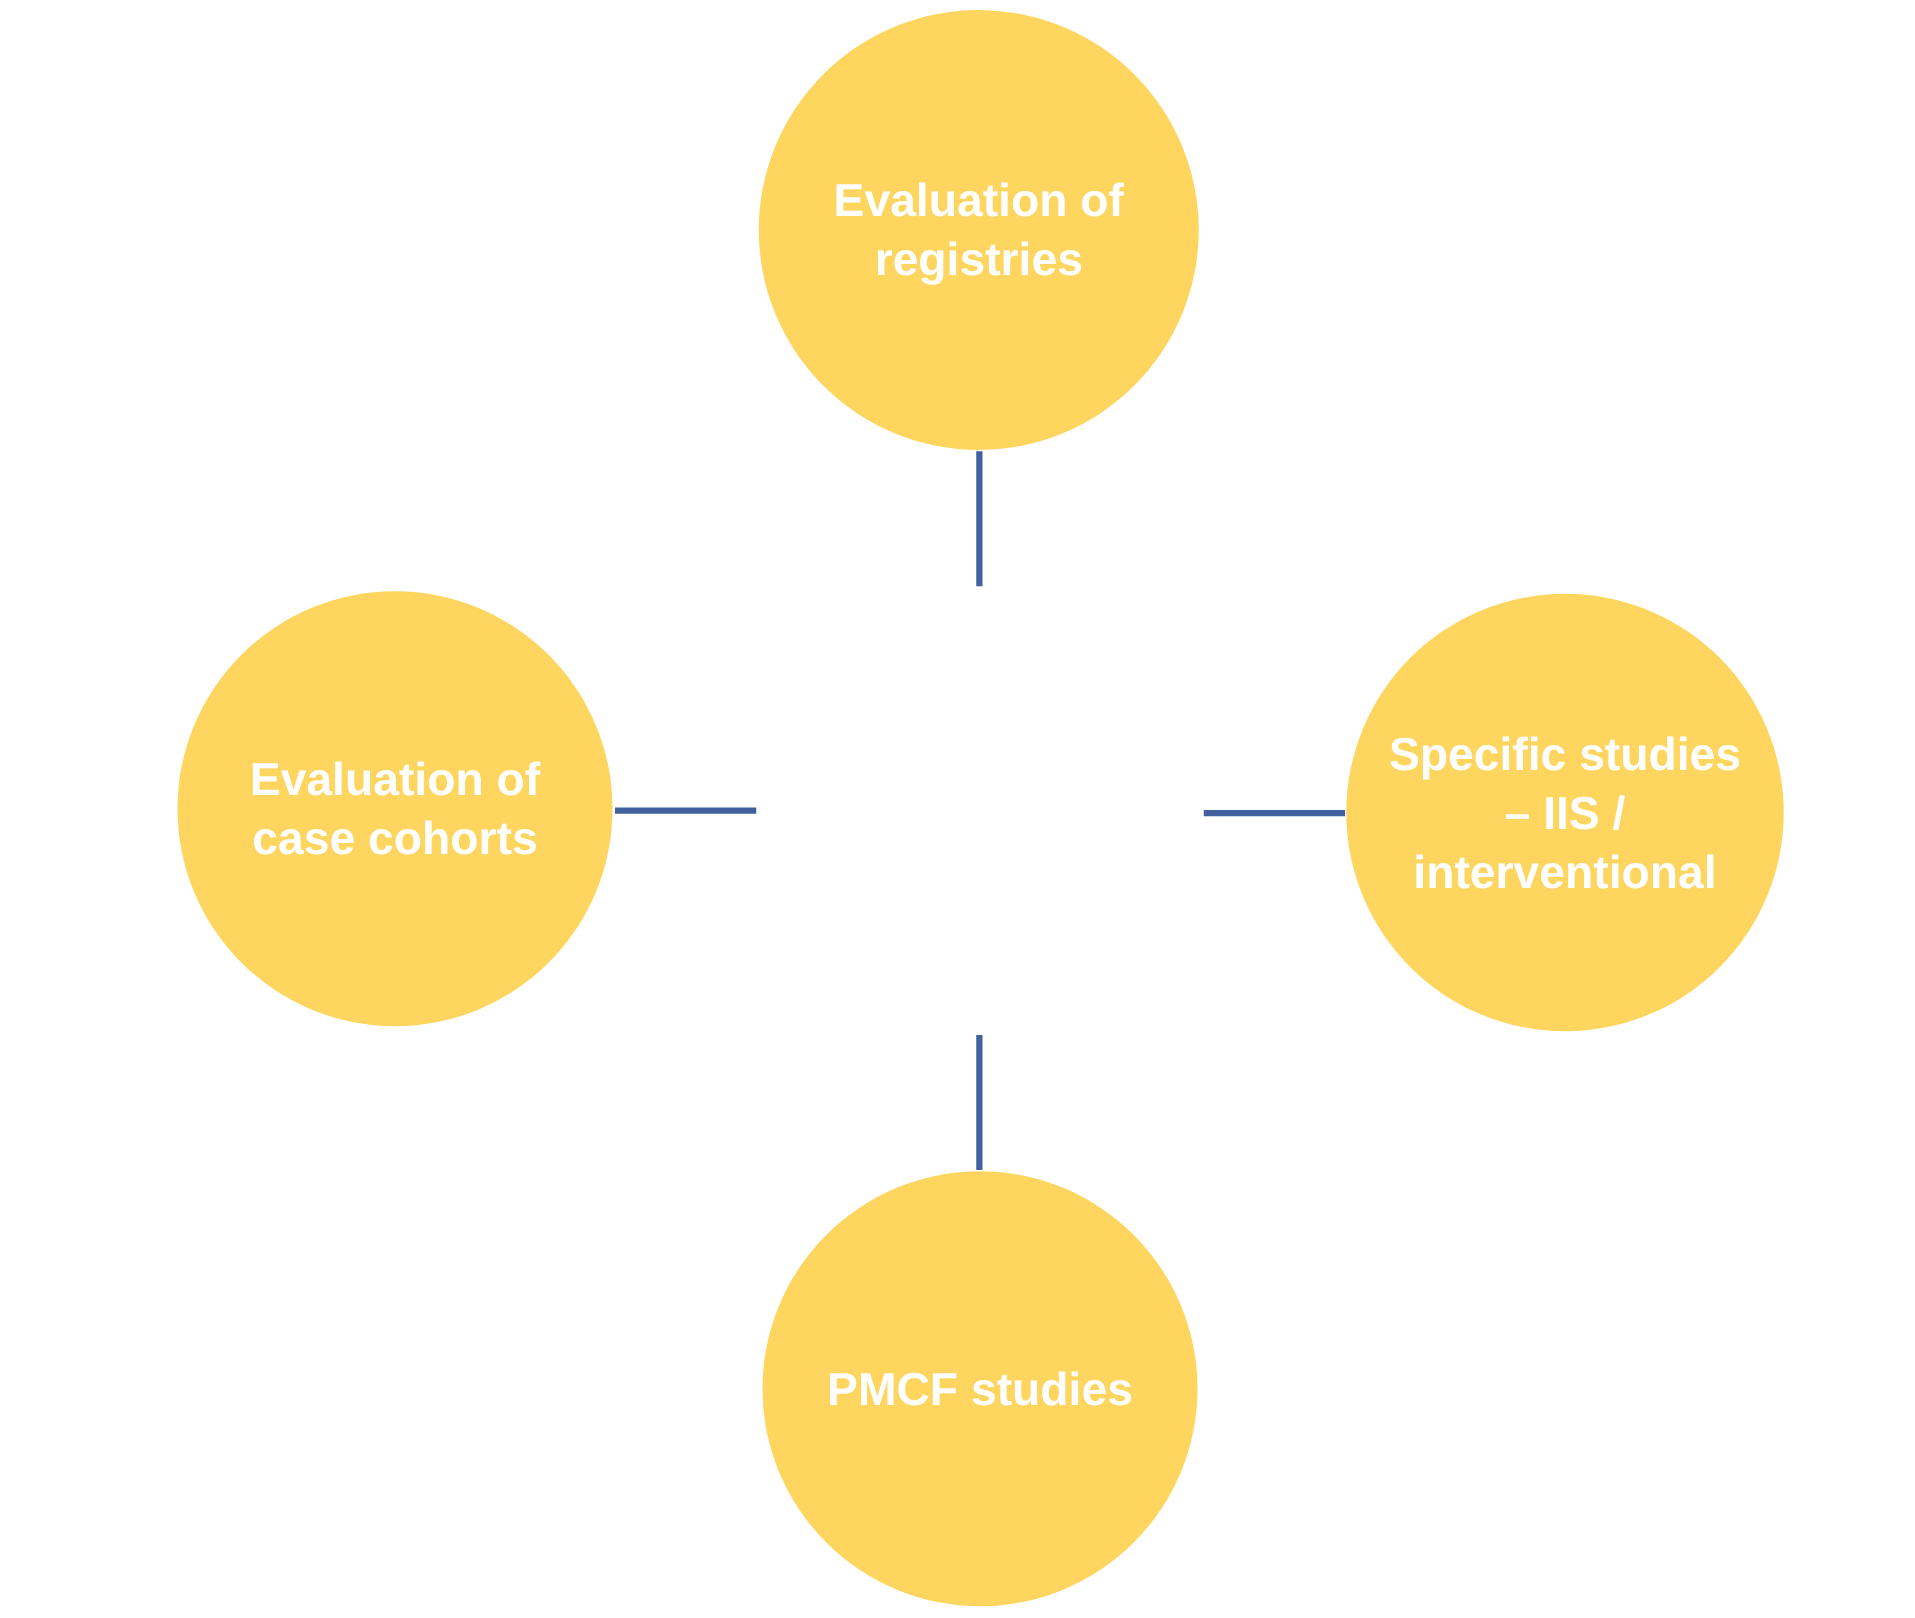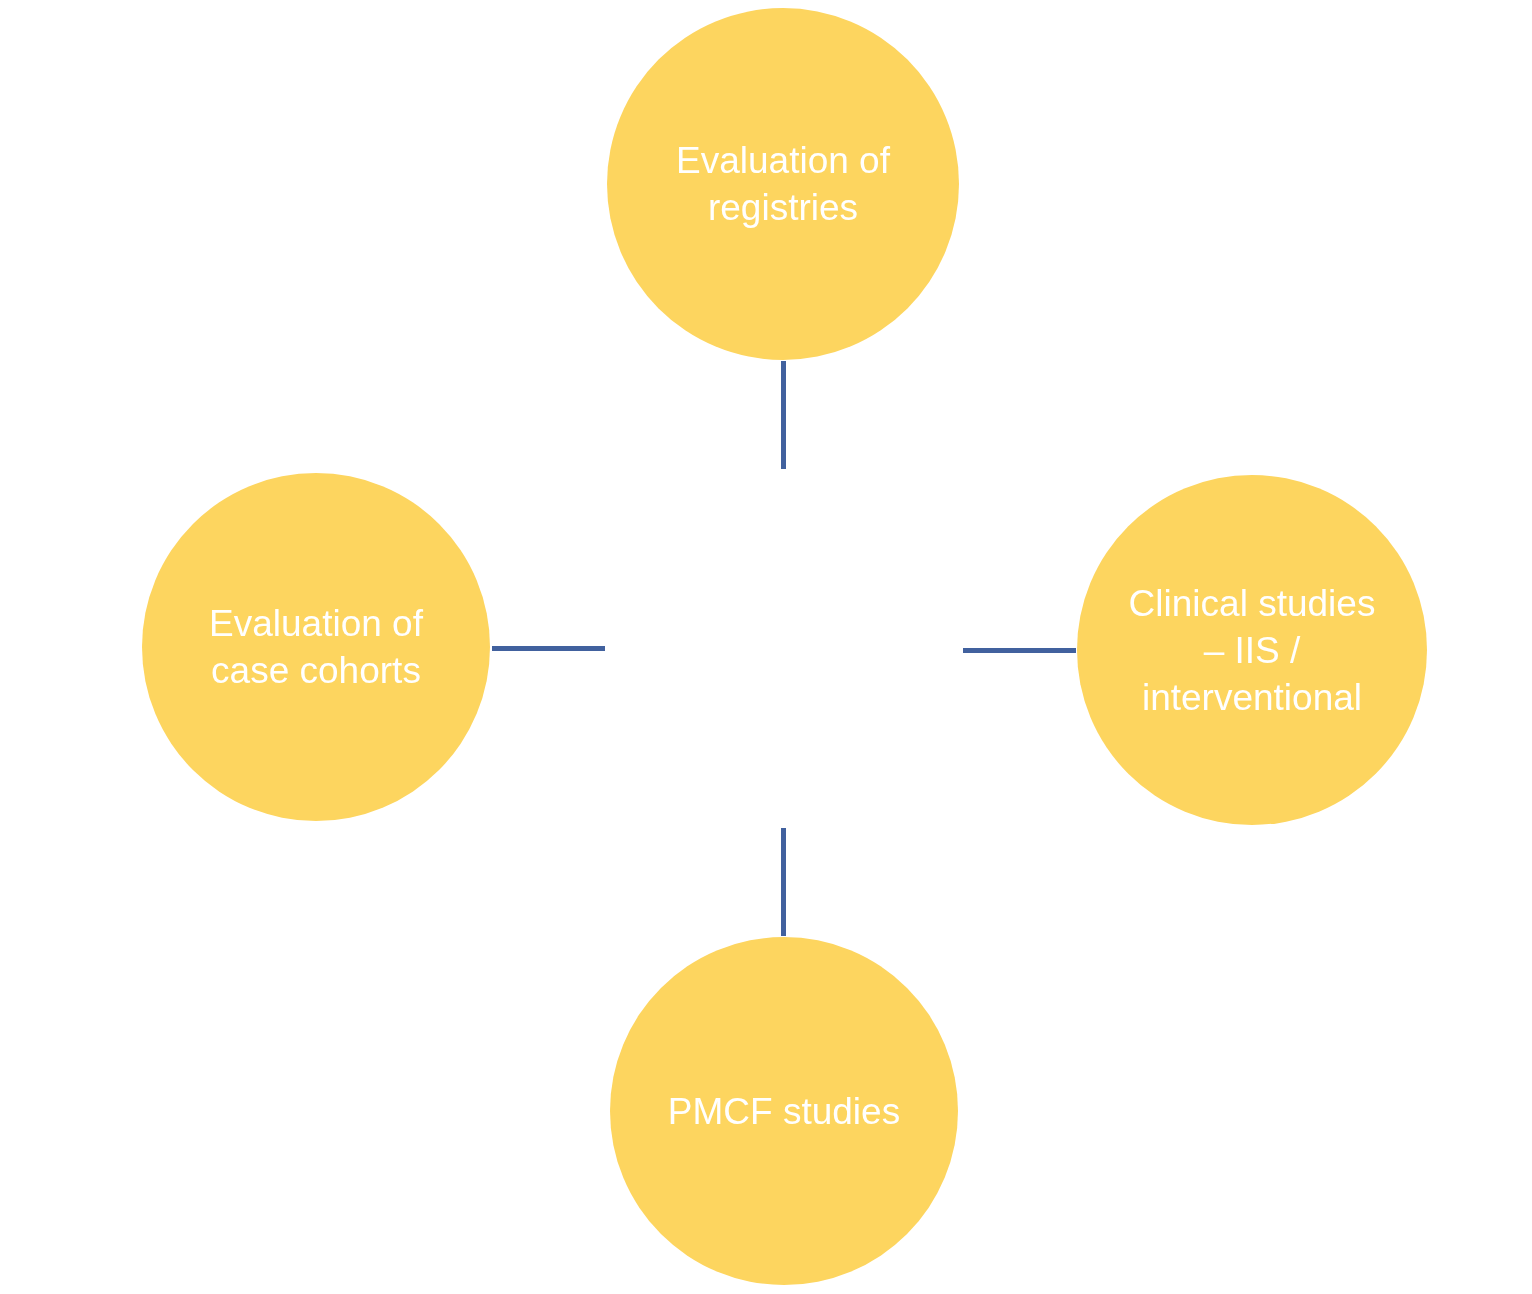--- a/index.html
+++ b/index.html
@@ -16,20 +16,21 @@
     overflow: hidden;
   }
   .node {
     position: absolute;
     border-radius: 50%;
     display: flex;
     align-items: center;
     justify-content: center;
     text-align: center;
     color: var(--color-label-text, #ffffff);
+    font-weight: bold;
   }
   .node .label {
     white-space: pre-line;
     display: block;
     padding: 0 18px;
   }
   .satellite {
     background: var(--color-satellite-fill, #fdd55f);
     font-size: 37px;
     line-height: 47px;
@@ -63,21 +64,21 @@
   <div class="connector connector-right"></div>
   <div class="connector connector-bottom"></div>
   <div class="connector connector-left"></div>
 
   <div class="node satellite node-top">
     <span class="label">Evaluation of
 registries</span>
   </div>
 
   <div class="node satellite node-right">
-    <span class="label">Clinical studies
+    <span class="label">Specific studies
 – IIS /
 interventional</span>
   </div>
 
   <div class="node satellite node-bottom">
     <span class="label">PMCF studies</span>
   </div>
 
   <div class="node satellite node-left">
     <span class="label">Evaluation of

